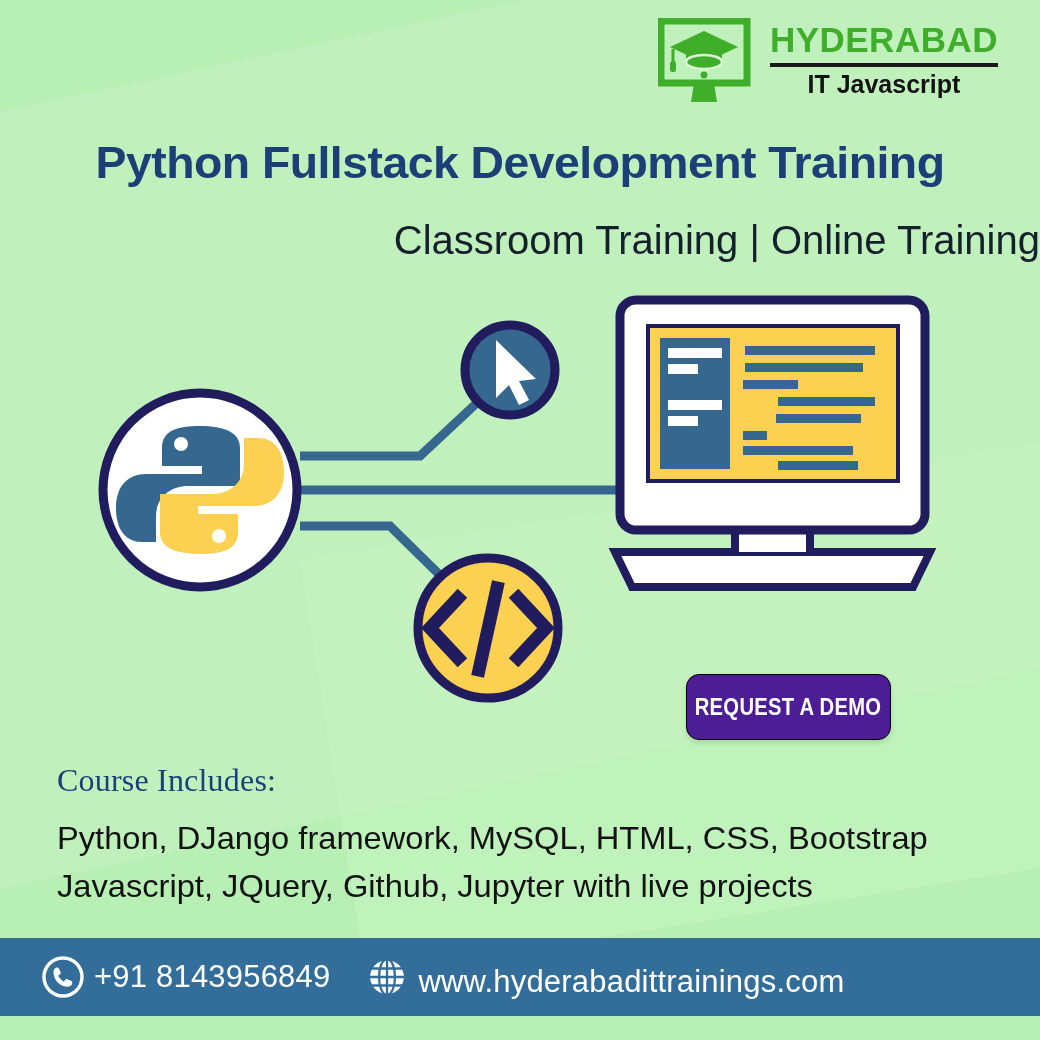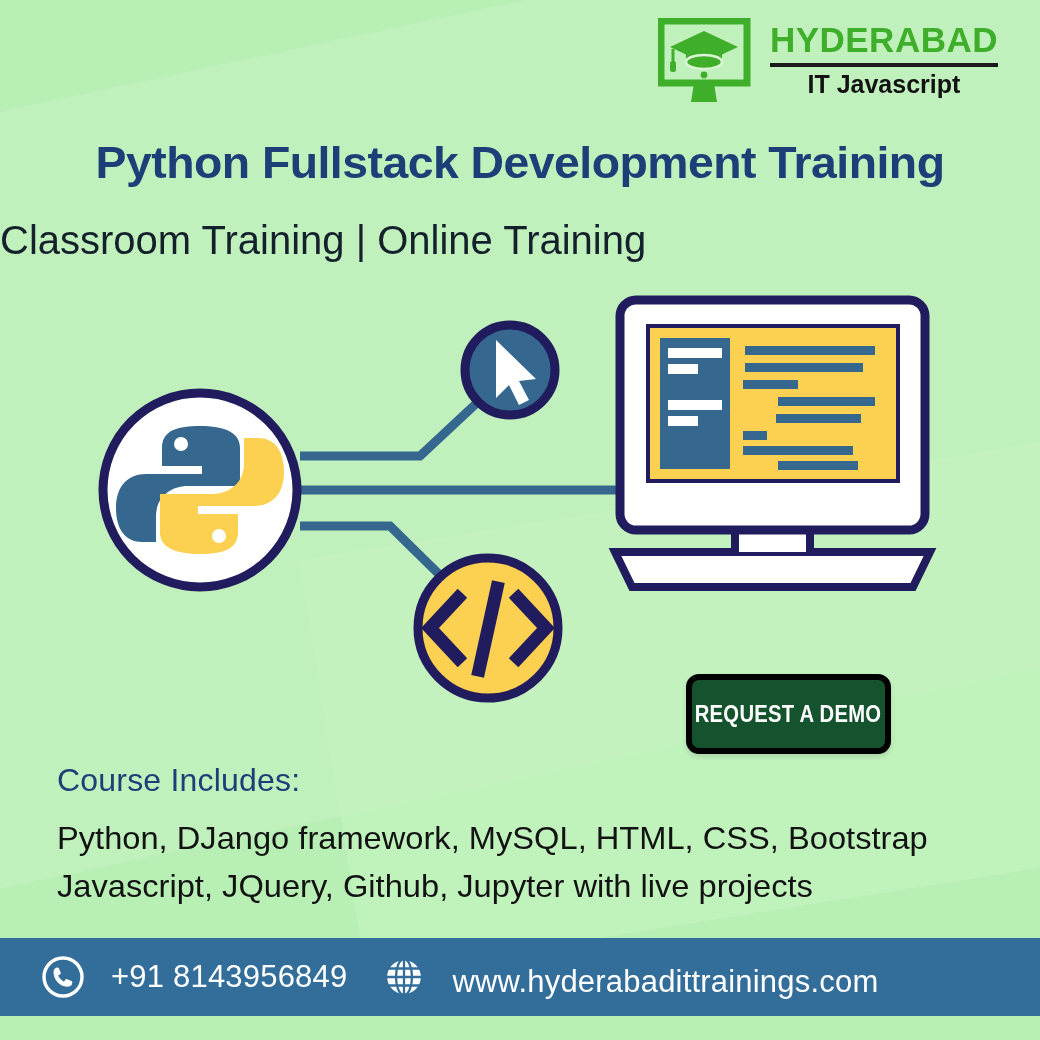--- a/index.html
+++ b/index.html
@@ -95,21 +95,21 @@
     color: #1c3f78;
     letter-spacing: -0.5px;
     white-space: nowrap;
     transform: scaleX(1.03);
   }
   .subhead {
     position: absolute;
     top: 218px;
     left: 0;
     width: 1040px;
-    text-align: left;
+    text-align: right;
     font-size: 40px;
     font-weight: 400;
     color: #14202b;
     letter-spacing: 0px;
     white-space: nowrap;
   }
 
   
   .illus {
     position: absolute;
@@ -119,23 +119,23 @@
     height: 420px;
   }
   .illus svg { display: block; }
 
   
   .cta {
     position: absolute;
     left: 686px;
     top: 674px;
     width: 205px;
-    height: 80px;
-    background: #14532d;
-    border: 6px solid #000000;
+    height: 66px;
+    background: #4c1d95;
+    border: 1px solid #000000;
     border-radius: 13px;
     display: flex;
     align-items: center;
     justify-content: center;
     box-shadow: 0 3px 5px rgba(0,0,0,.12);
     cursor: pointer;
   }
   .cta-label {
     color: #ffffff;
     font-size: 23px;
@@ -147,20 +147,21 @@
 
   
   .includes-title {
     position: absolute;
     left: 57px;
     top: 762px;
     font-size: 32px;
     font-weight: 500;
     color: #1c3f78;
     letter-spacing: .2px;
+    font-family: Liberation Serif, serif;
   }
   .includes-line1 {
     position: absolute;
     left: 57px;
     top: 820px;
     font-size: 32px;
     font-weight: 500;
     color: #121212;
     white-space: nowrap;
     transform: scaleX(1.02);
@@ -187,21 +188,21 @@
     height: 78px;
     background: #336e9b;
     display: flex;
     align-items: center;
     padding-left: 40px;
     gap: 0;
   }
   .footer-item {
     display: flex;
     align-items: center;
-    gap: 25px;
+    gap: 8px;
   }
   .footer-item + .footer-item { margin-left: 34px; align-items: flex-end; }
   .footer-text {
     color: #ffffff;
     font-size: 31px;
     font-weight: 400;
     letter-spacing: .2px;
     white-space: nowrap;
   }
   .ficon { width: 46px; height: 46px; display:block; }

